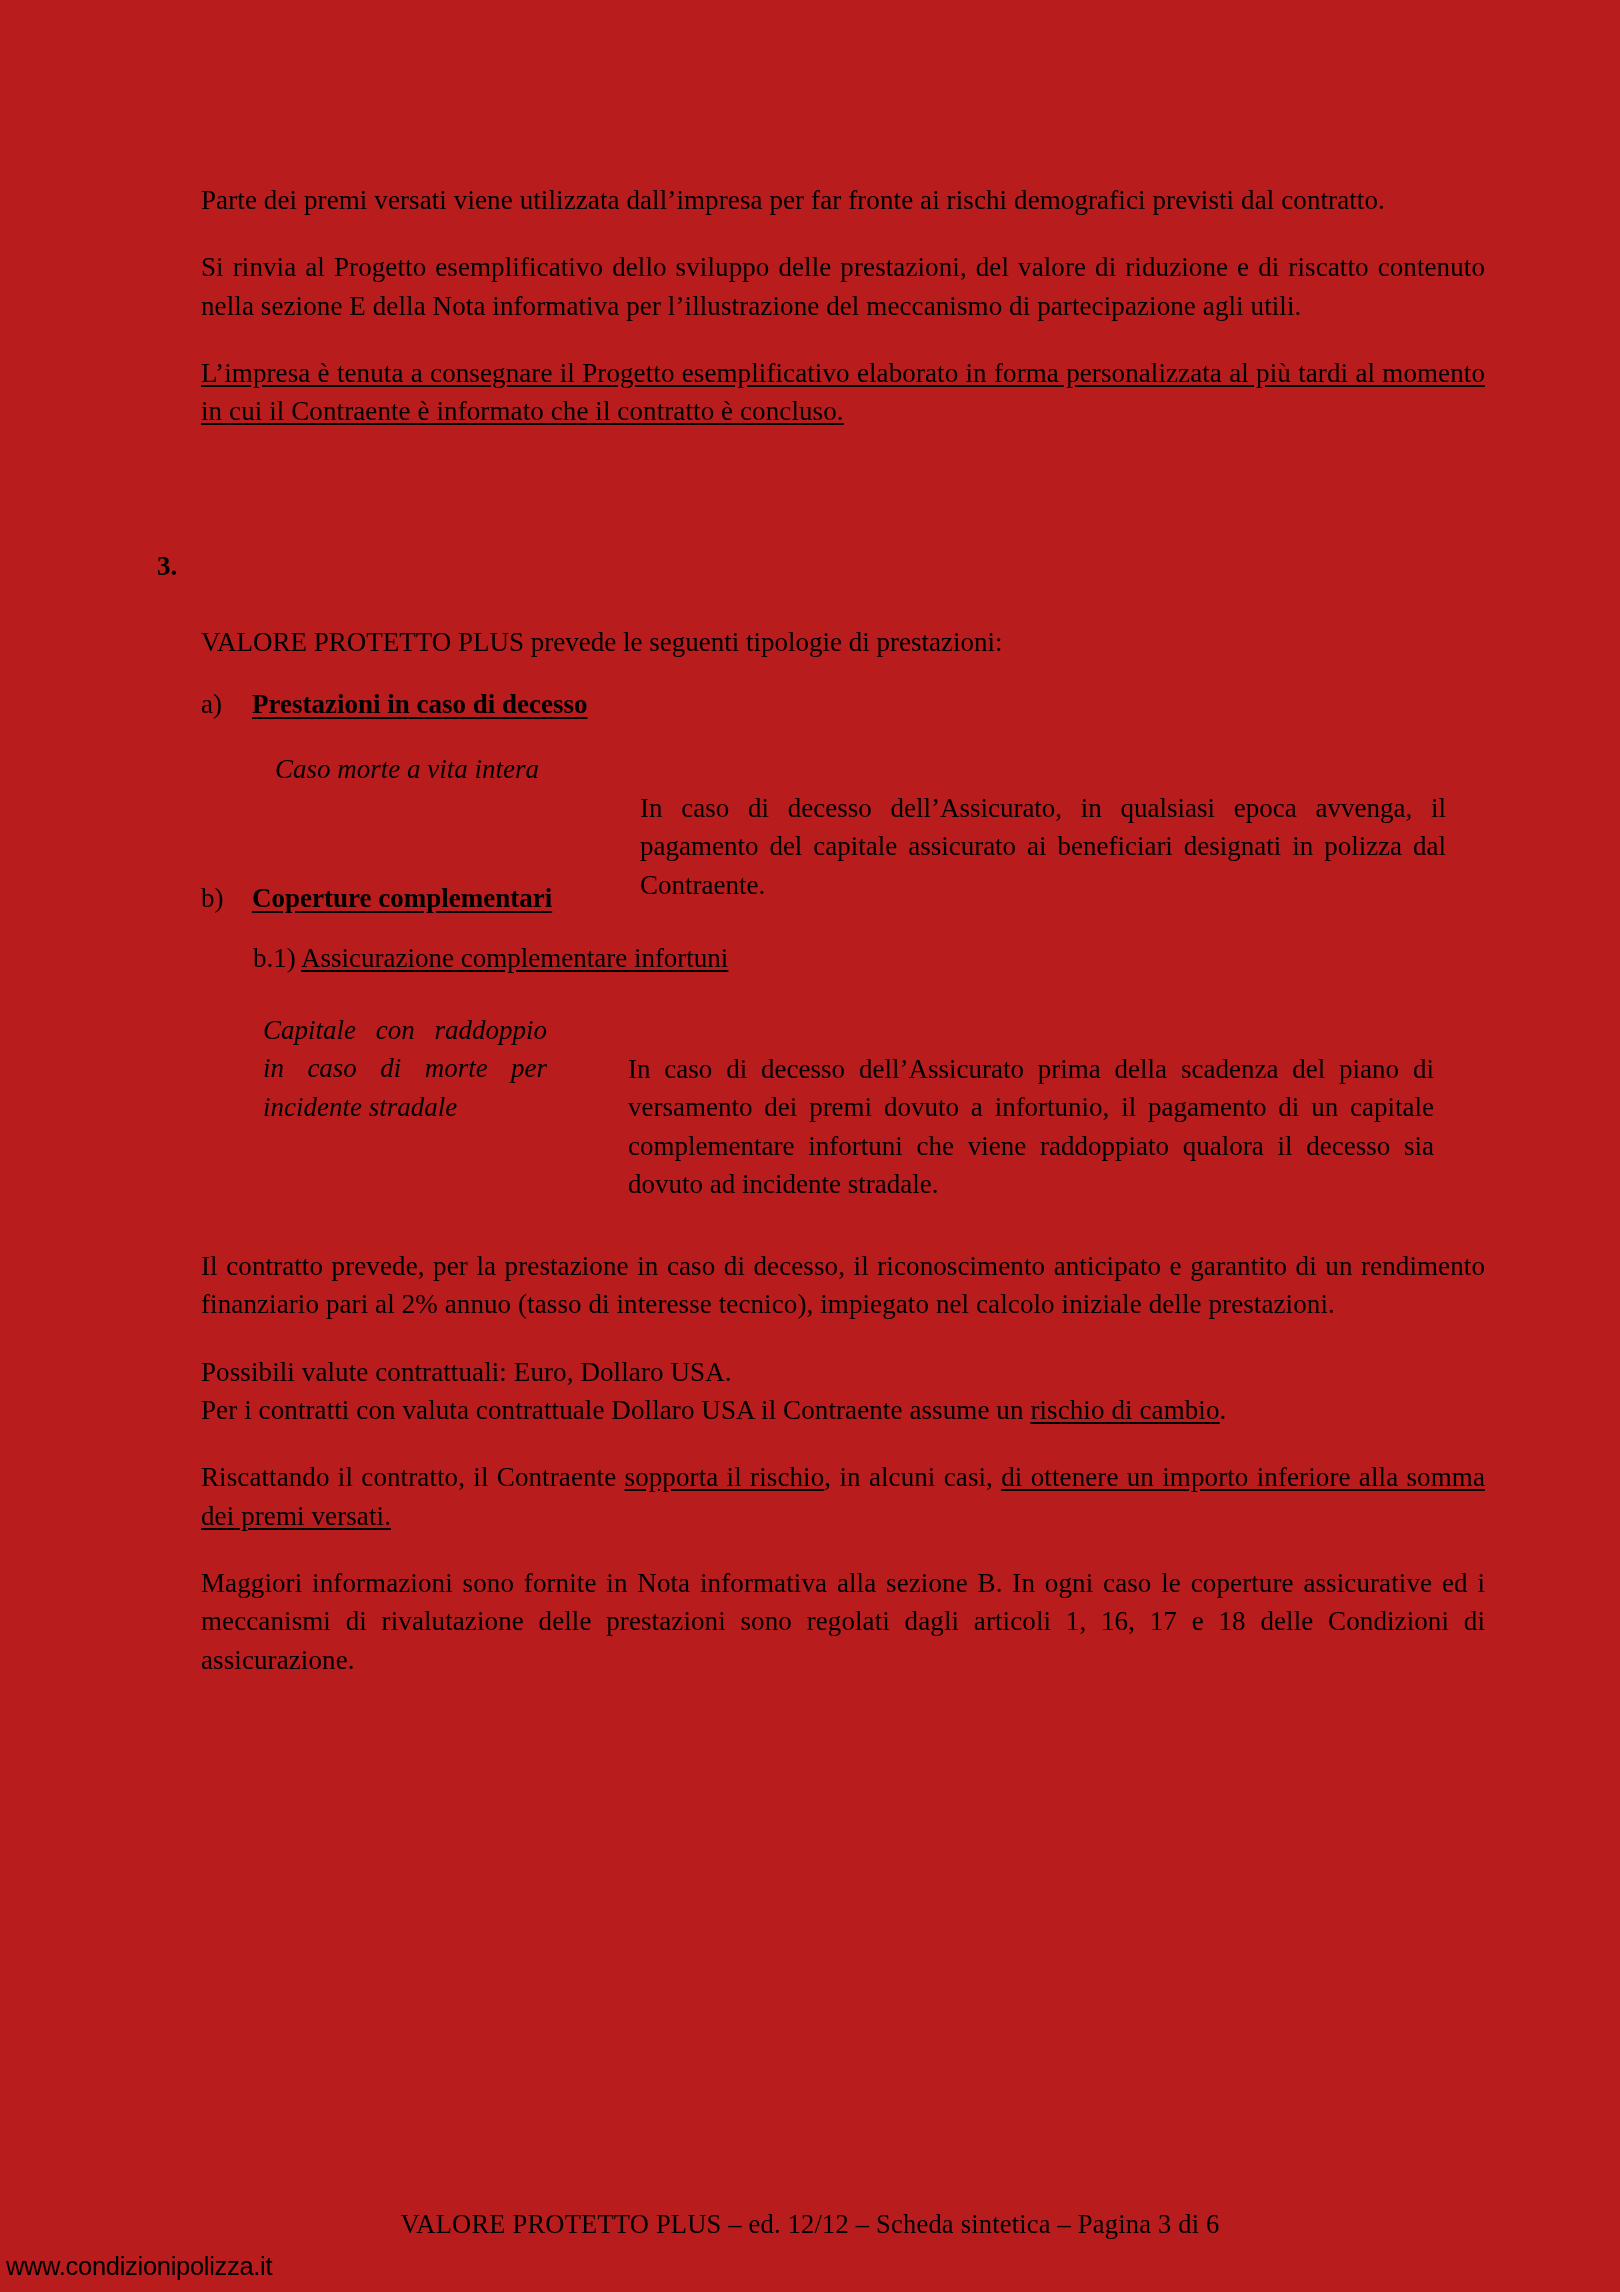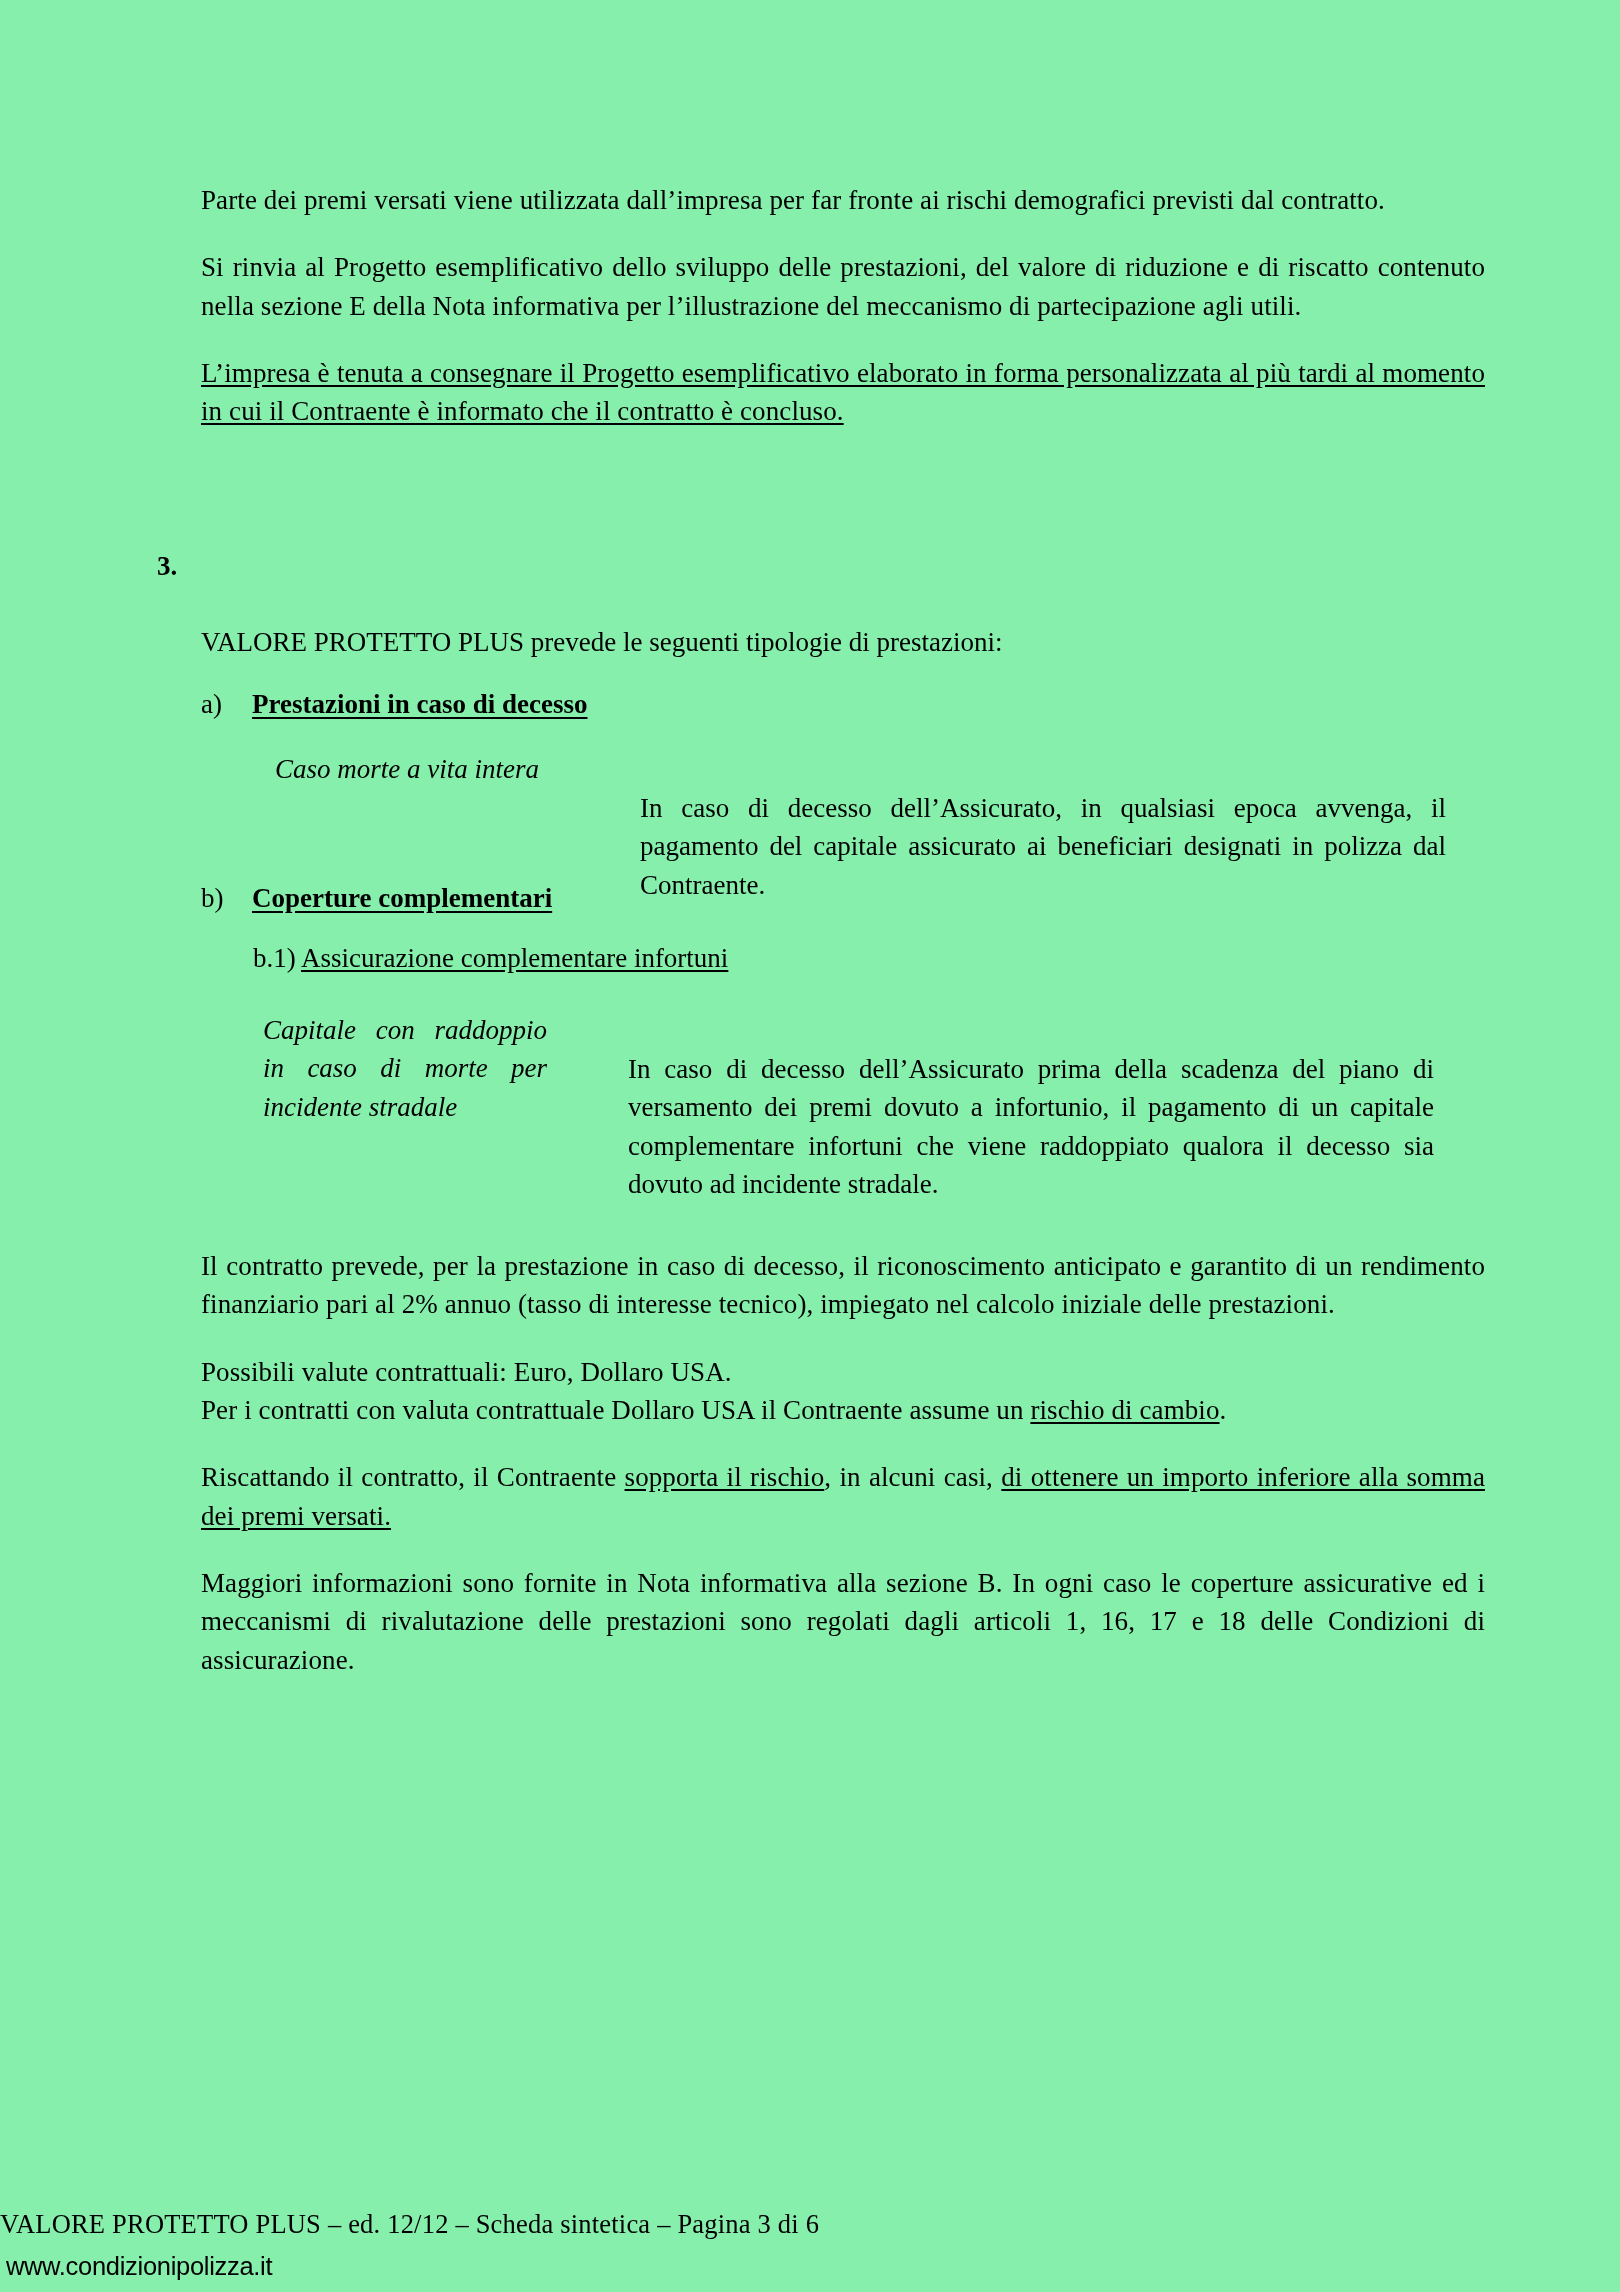--- a/index.html
+++ b/index.html
@@ -11,21 +11,21 @@
     width: 1620px;
     height: 2293px;
     position: relative;
     font-family: "Liberation Serif", "DejaVu Serif", serif;
     color: #000000;
     overflow: hidden;
   }
   .page {
     position: absolute;
     inset: 0;
-    background: #86efac;
+    background: #b91c1c;
   }
   
   .body-col {
     position: absolute;
     left: 201px;
     top: 181px;
     width: 1284px;
   }
   p.para {
     margin: 0 0 29px 0;
@@ -113,21 +113,21 @@
     text-align: justify;
     text-justify: inter-word;
     margin-top: 39px;
   }
 
   .footer-line {
     position: absolute;
     left: 0;
     top: 2209px;
     width: 1620px;
-    text-align: left;
+    text-align: center;
     font-size: 26.5px;
     letter-spacing: 0.2px;
   }
   .watermark {
     position: absolute;
     left: 5.9px;
     top: 2252px;
     font-family: "Liberation Sans", "DejaVu Sans", sans-serif;
     font-size: 25.5px;
     color: #000;

